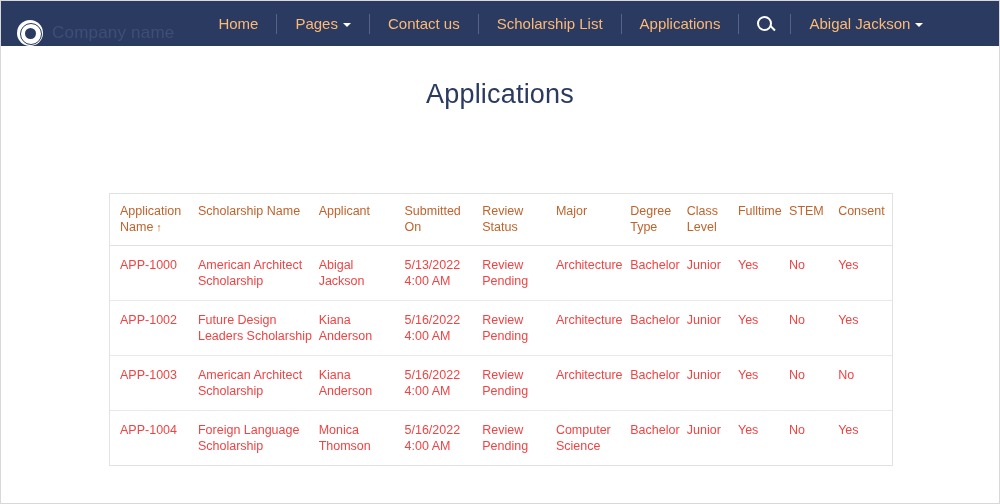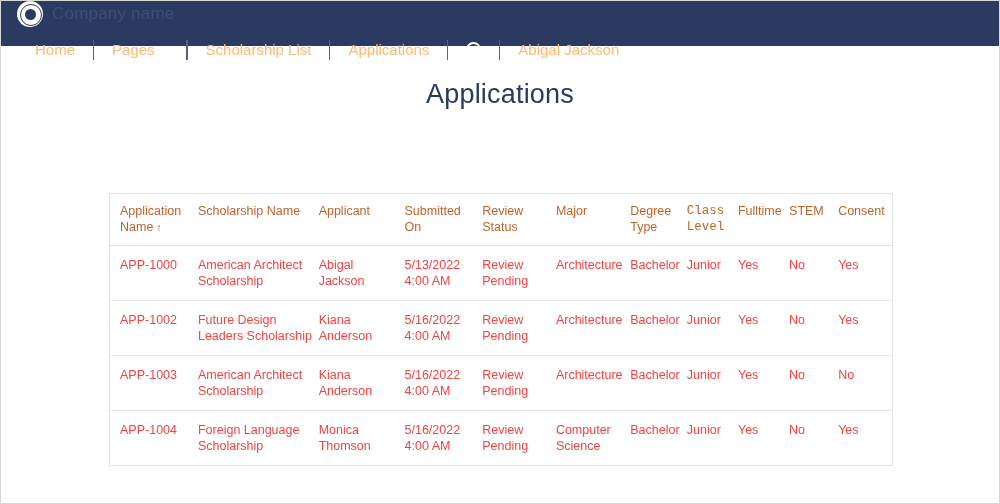--- a/index.html
+++ b/index.html
@@ -18,24 +18,23 @@
     height: 504px;
     background: #ffffff;
     border: 1px solid #d8d8d8;
     overflow: hidden;
   }
   
   .navbar {
     height: 45px;
     background: #2b3a60;
     display: flex;
-    align-items: flex-start;
+    align-items: flex-end;
     padding: 0 12px 0 16px;
     color: #ffffff;
-    flex-direction: column;
   }
   .brand {
     display: flex;
     align-items: center;
     gap: 9px;
     margin-right: 26px;
   }
   .brand-logo {
     width: 26px;
     height: 26px;
@@ -172,21 +171,21 @@
     font-size: 11px;
     margin-left: 3px;
   }
   .c-appname { width: 86px; }
   .c-scholarship { width: 118px; }
   .c-applicant { width: 84px; }
   .c-submitted { width: 76px; }
   .c-review { width: 72px; }
   .c-major { width: 62px; }
   .c-degree { width: 55px; }
-  .c-class { width: 50px; font-family: Liberation Mono, monospace; }
+  .c-class { width: 50px; }
   .c-fulltime { width: 50px; }
   .c-stem { width: 48px; margin-left: 24px; }
   .c-consent { width: 50px; }
 </style>
 </head>
 <body>
 
 <div class="page">
 
   <div class="navbar">
@@ -197,20 +196,23 @@
     <div class="nav-items">
       <a class="nav-link" href="#">
           <span>Home</span>
         </a>
       <span class="nav-sep"></span>
       <a class="nav-link" href="#">
           <span>Pages</span>
           <span class="caret"></span>
         </a>
       <span class="nav-sep"></span>
+      <a class="nav-link" href="#">
+          <span>Contact us</span>
+        </a>
       <span class="nav-sep"></span>
       <a class="nav-link" href="#">
           <span>Scholarship List</span>
         </a>
       <span class="nav-sep"></span>
       <a class="nav-link" href="#">
           <span>Applications</span>
         </a>
       <span class="nav-sep"></span>
       <span class="search-btn">

